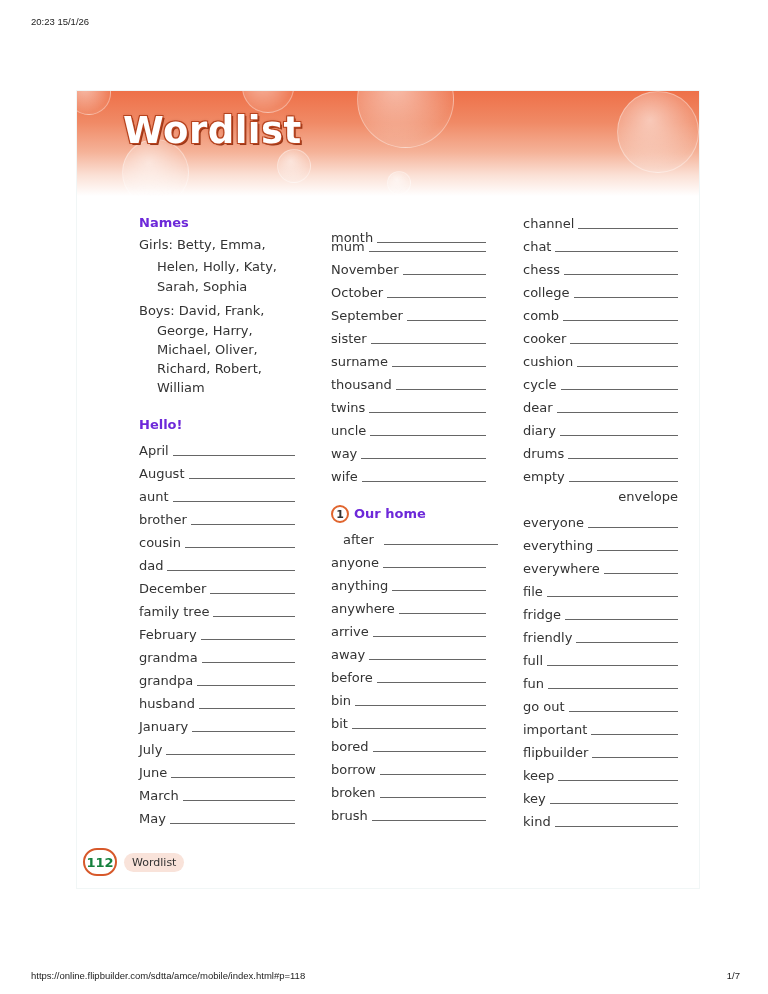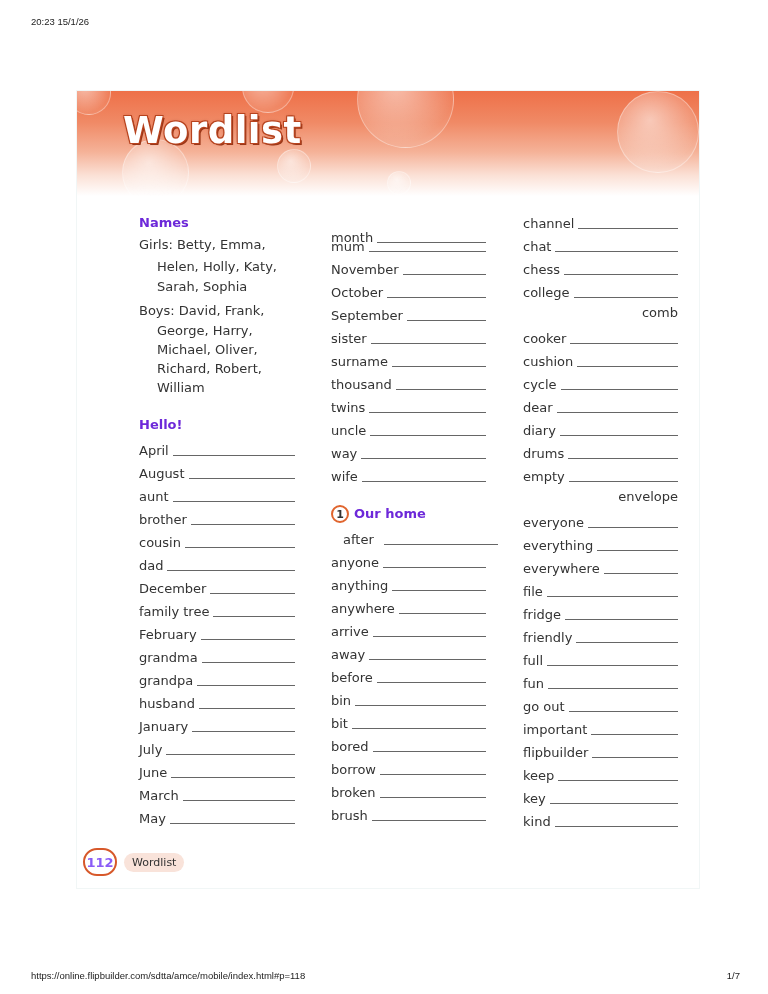--- a/index.html
+++ b/index.html
@@ -63,21 +63,21 @@
   .unit-badge {
     position: absolute; width: 18px; height: 18px; border: 2px solid #e0652e;
     border-radius: 50%; box-sizing: border-box;
     display: flex; align-items: center; justify-content: center;
     font-family: "DejaVu Sans", sans-serif; font-weight: bold; font-size: 11px; color: #333;
   }
   .pg-num {
     position: absolute; left: 6px; top: 757px; width: 34px; height: 28px;
     border: 2px solid #d7582a; border-radius: 16px; box-sizing: border-box;
     display: flex; align-items: center; justify-content: center;
-    font-family: "DejaVu Sans", sans-serif; font-weight: bold; font-size: 13px; color: #8b5cf6;
+    font-family: "DejaVu Sans", sans-serif; font-weight: bold; font-size: 13px; color: #15803d;
     background: #fff;
   }
   .pg-label {
     position: absolute; left: 47px; top: 762px; height: 19px; padding: 0 8px;
     background: #f9e3da; border-radius: 10px;
     display: flex; align-items: center;
     font-family: "DejaVu Sans", sans-serif; font-size: 11px; color: #333;
   }
 </style>
 </head>
@@ -299,21 +299,21 @@
         <span class="line"></span>
       </div>
     <div class="word-row" style="left:446px;width:155px;top:168px;">
         <span class="w">chess</span>
         <span class="line"></span>
       </div>
     <div class="word-row" style="left:446px;width:155px;top:191px;">
         <span class="w">college</span>
         <span class="line"></span>
       </div>
-    <div class="word-row" style="left:446px;width:155px;top:214px;flex-direction:column;">
+    <div class="word-row" style="left:446px;width:155px;top:214px;">
         <span class="w">comb</span>
         <span class="line"></span>
       </div>
     <div class="word-row" style="left:446px;width:155px;top:237px;">
         <span class="w">cooker</span>
         <span class="line"></span>
       </div>
     <div class="word-row" style="left:446px;width:155px;top:260px;">
         <span class="w">cushion</span>
         <span class="line"></span>

